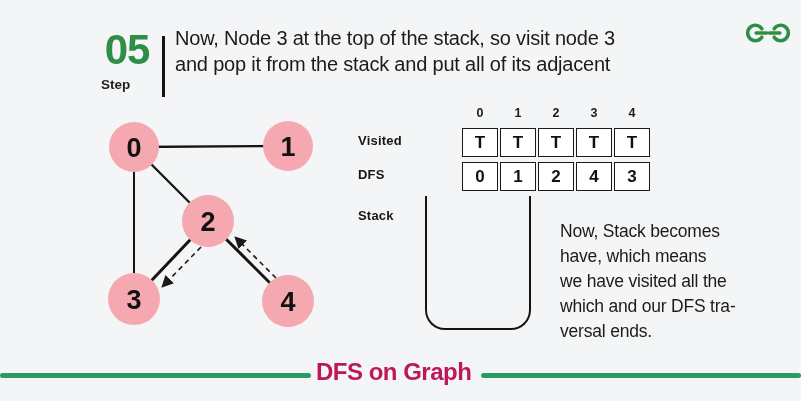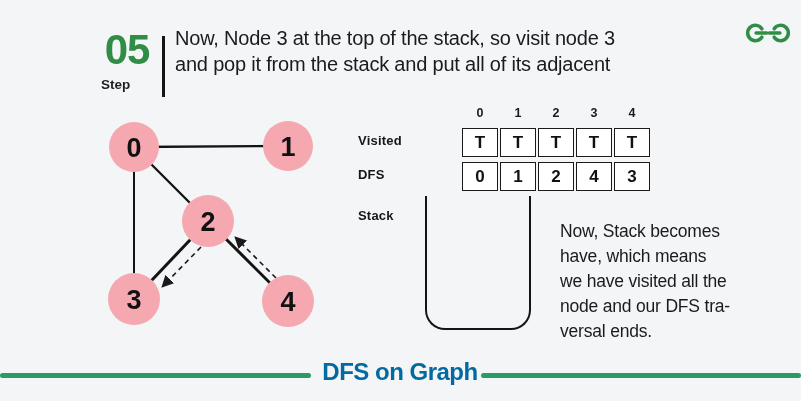--- a/index.html
+++ b/index.html
@@ -70,21 +70,21 @@
   }
   
   .graph-svg { position:absolute; left:60px; top:100px; }
   .node-label {
     font-size:27px; font-weight:bold; fill:#111;
     text-anchor:middle;
   }
   
   .footer-title {
     position:absolute; left:316px; top:358px; width:168px;
-    text-align:center; font-size:24px; font-weight:bold; color:#0369a1;
+    font-size:24px; font-weight:bold; color:#be185d;
     letter-spacing:-0.5px;
   }
   .rule { position:absolute; top:373px; height:5px; background:#2c9a67; border-radius:3px; }
   .rule.left  { left:0;    width:311px; }
   .rule.right { left:481px; width:320px; }
 </style>
 </head>
 <body>
 
 <div class="stage">
@@ -169,21 +169,21 @@
     <div class="cell">3</div>
   </div>
 
   <div class="side-label stack">Stack</div>
   <div class="stack-shape"></div>
 
   <div class="note">
     <div>Now, Stack becomes</div>
     <div>have, which means</div>
     <div>we have visited all the</div>
-    <div>node and our DFS tra-</div>
+    <div>which and our DFS tra-</div>
     <div>versal ends.</div>
   </div>
 
   <div class="rule left"></div>
   <div class="footer-title">DFS on Graph</div>
   <div class="rule right"></div>
 
 </div>
 
 </body></html>

